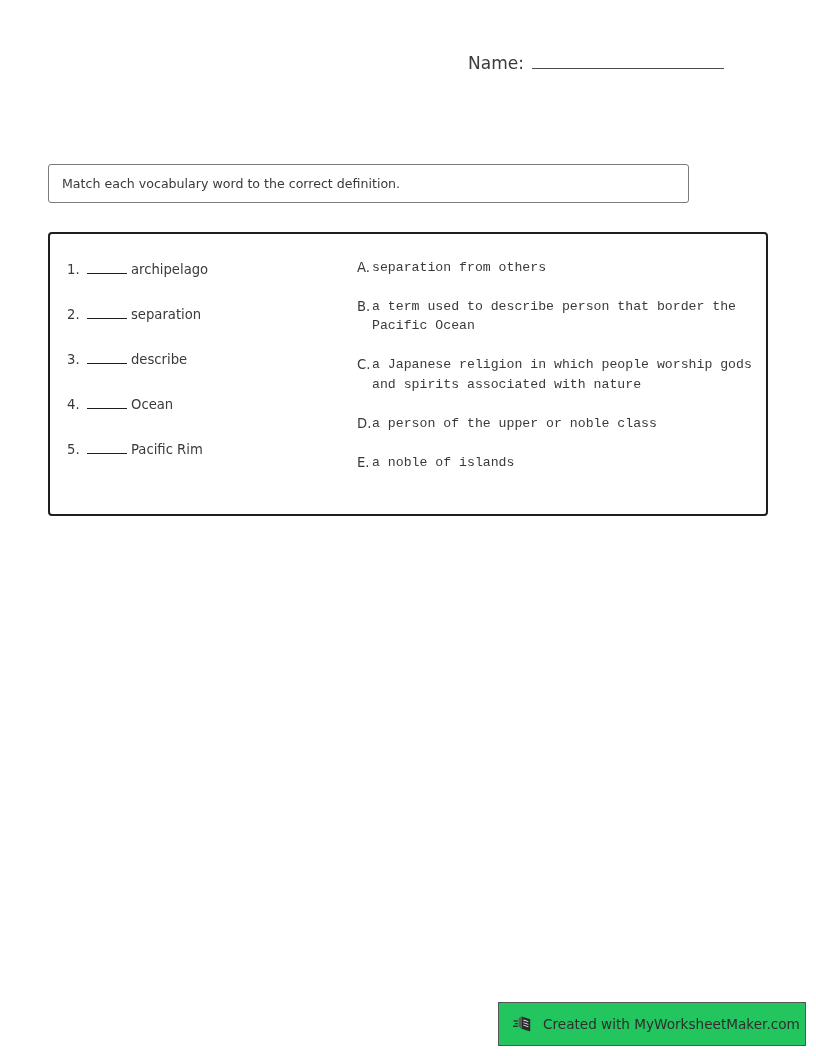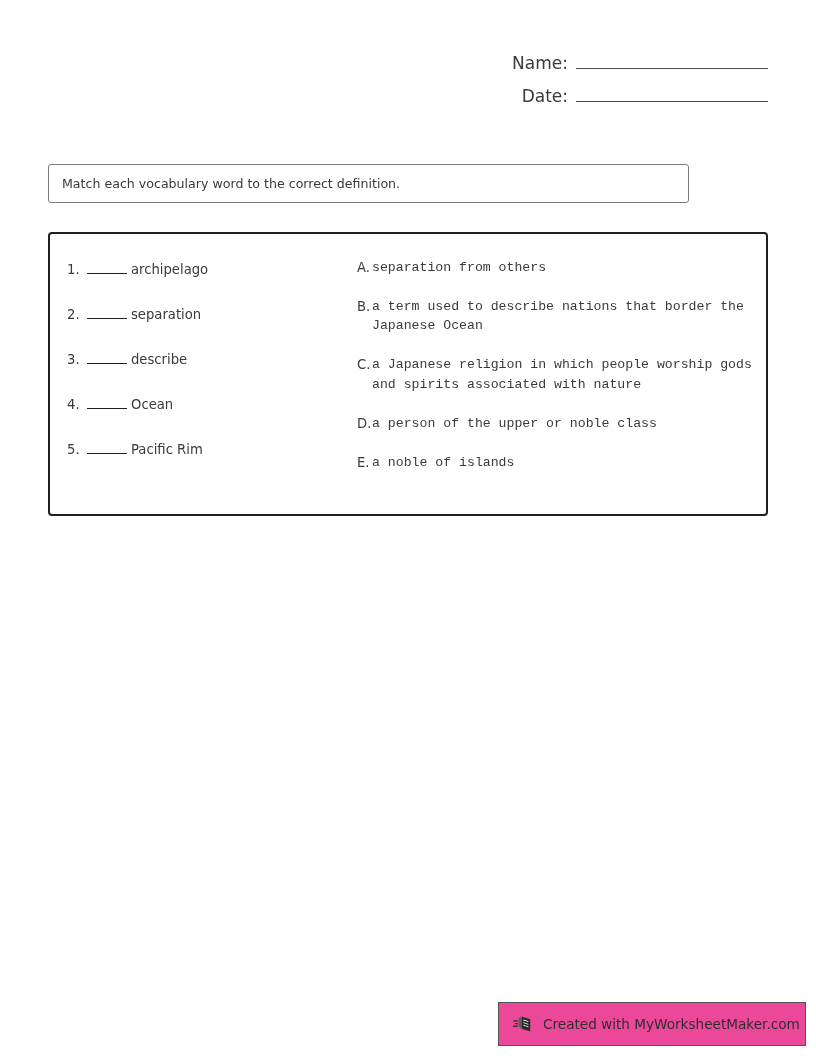--- a/index.html
+++ b/index.html
@@ -36,21 +36,21 @@
   }
   .namedate {
     position: absolute;
     right: 0;
     top: 8px;
     width: 300px;
   }
   .nd-row {
     display: flex;
     align-items: baseline;
-    justify-content: flex-end;
+    justify-content: flex-start;
     height: 33px;
   }
   .nd-label {
     font-size: 17px;
     font-weight: 400;
     color: #3a3a3a;
     text-align: right;
     white-space: nowrap;
     padding-right: 8px;
   }
@@ -146,21 +146,21 @@
 
   
   .footer-badge {
     position: absolute;
     left: 498px;
     top: 1002px;
     width: 308px;
     height: 44px;
     box-sizing: border-box;
     border: 1px solid #555555;
-    background: #ec4899;
+    background: #22c55e;
     display: flex;
     align-items: center;
     padding-left: 14px;
   }
   .footer-logo {
     width: 22px;
     height: 22px;
     flex: 0 0 22px;
     margin-right: 8px;
     display: block;
@@ -174,24 +174,20 @@
 </head>
 <body>
 
 <div class="header">
 
   <div class="namedate">
     <div class="nd-row">
       <span class="nd-label">Name:</span>
       <span class="nd-line"></span>
     </div>
-    <div class="nd-row">
-      <span class="nd-label">Date:</span>
-      <span class="nd-line"></span>
-    </div>
   </div>
 </div>
 
 <div class="directions">Match each vocabulary word to the correct definition.</div>
 
 <div class="match-box">
   <div class="match-inner">
 
     <div class="terms-col">
       <div class="term-row">
@@ -221,21 +217,21 @@
       </div>
     </div>
 
     <div class="defs-col">
       <div class="def-row">
         <span class="def-letter">A.</span>
         <span class="def-text">separation from others</span>
       </div>
       <div class="def-row">
         <span class="def-letter">B.</span>
-        <span class="def-text">a term used to describe nations that border the Japanese Ocean</span>
+        <span class="def-text">a term used to describe person that border the Pacific Ocean</span>
       </div>
       <div class="def-row">
         <span class="def-letter">C.</span>
         <span class="def-text">a Japanese religion in which people worship gods and spirits associated with nature</span>
       </div>
       <div class="def-row">
         <span class="def-letter">D.</span>
         <span class="def-text">a person of the upper or noble class</span>
       </div>
       <div class="def-row">

